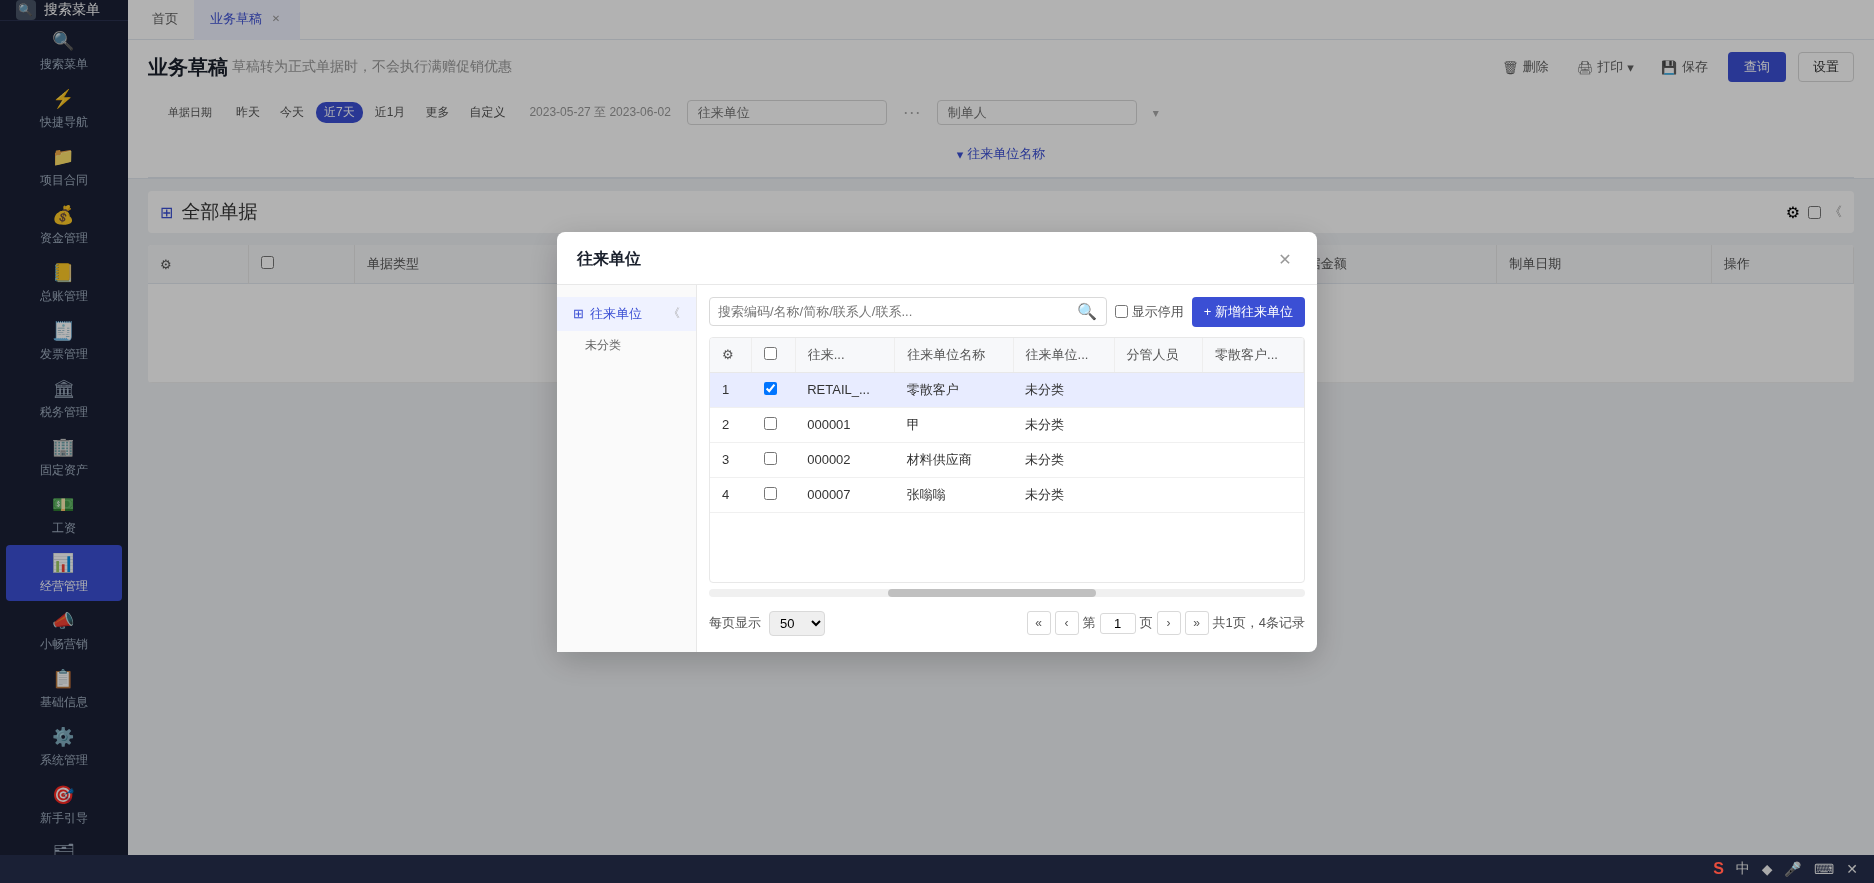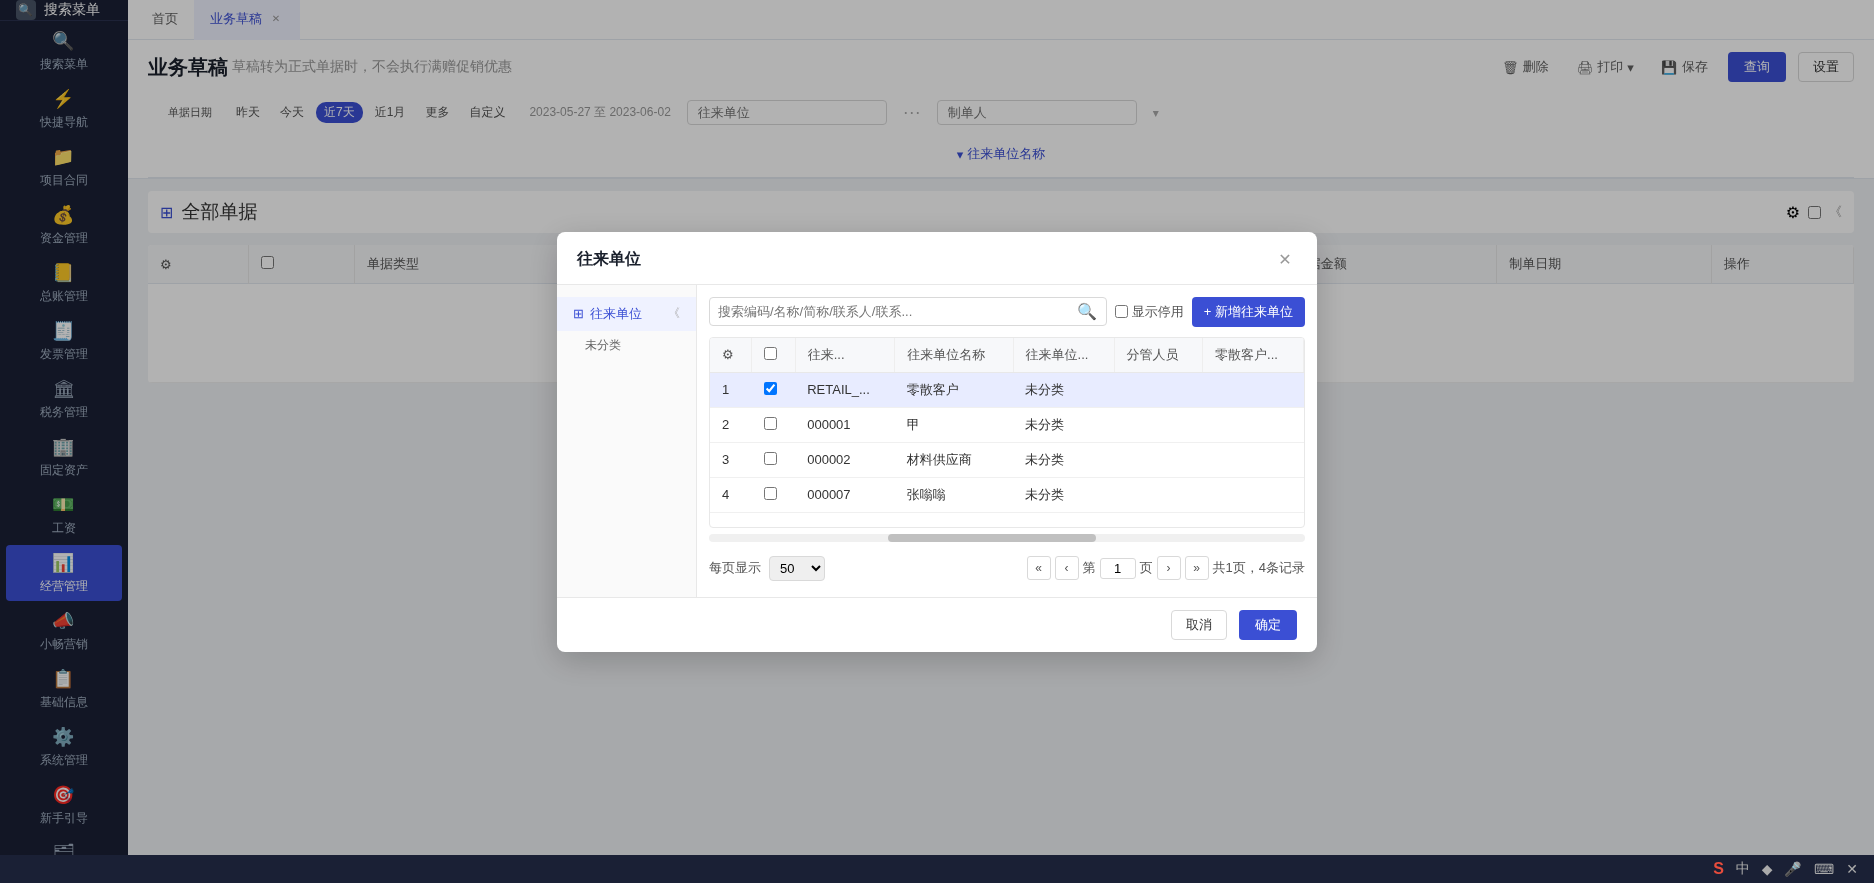--- a/index.html
+++ b/index.html
@@ -721,24 +721,20 @@
             <input class="page-input" type="text" value="1" style="">
             <span>页</span>
             <button class="page-nav-btn">›</button>
             <button class="page-nav-btn">»</button>
             <span>共1页，4条记录</span>
           </div>
         </div>
       </div>
     </div>
 
-    <div class="dialog-footer">
-      <button class="btn-default">取消</button>
-      <button class="btn-primary">确定</button>
-    </div>
   </div>
 </div>
 
 <div class="status-bar">
   <span style="color:#e74c3c;font-size:16px;font-weight:bold;">S</span>
   <span class="status-icon">中</span>
   <span class="status-icon">◆</span>
   <span class="status-icon">🎤</span>
   <span class="status-icon">⌨</span>
   <span class="status-icon">✕</span>

